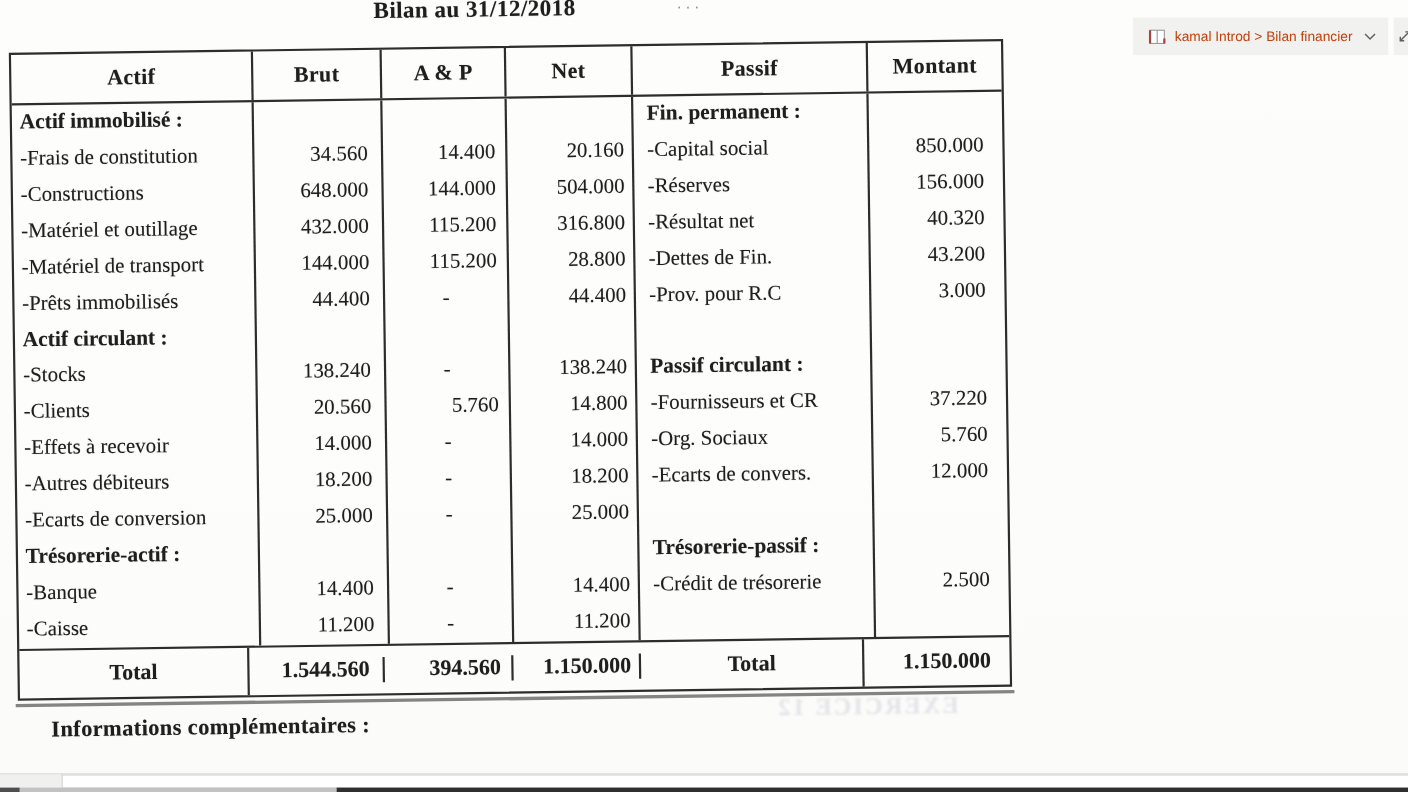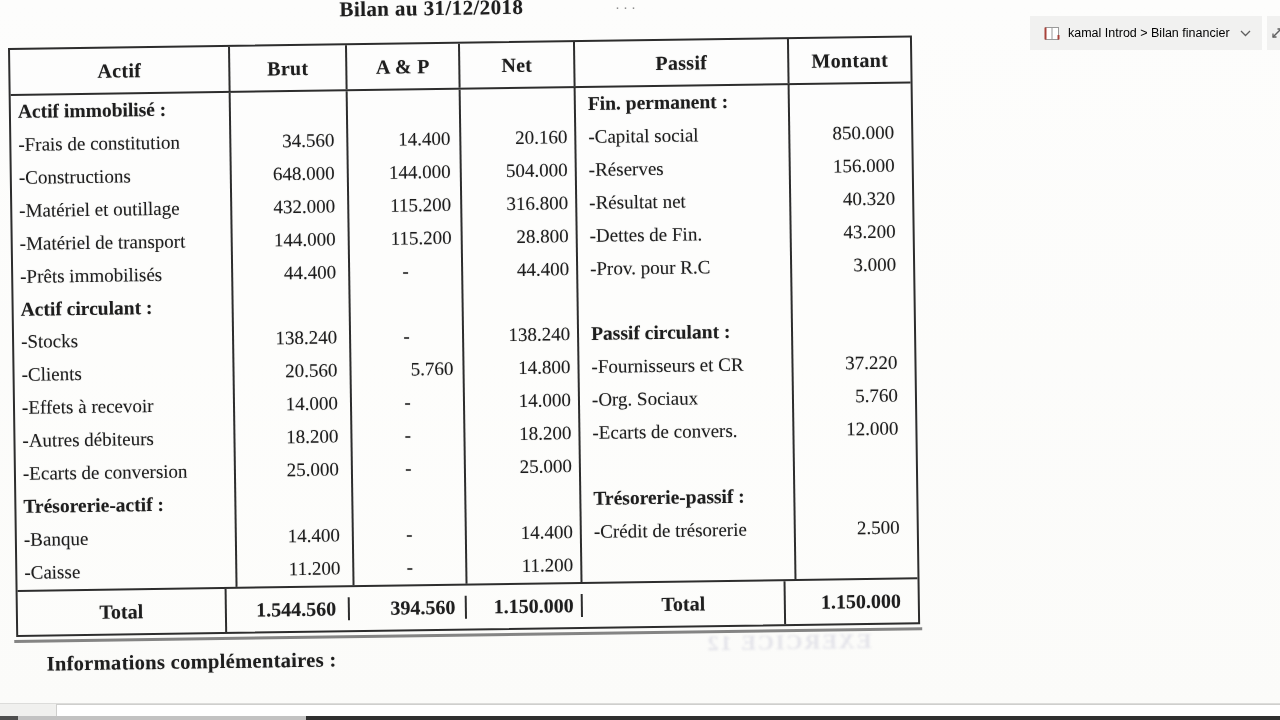--- a/index.html
+++ b/index.html
@@ -38,21 +38,21 @@
   #bleedthrough{position:absolute;left:595px;top:592px;width:260px;font-size:22px;
     font-weight:bold;color:#e3e3e9;transform:scaleX(-1);filter:blur(1px);
     letter-spacing:2px;text-shadow:none;}
   
   .ui{font-family:"Liberation Sans",sans-serif;text-shadow:none;}
   #more-dots{left:615px;top:-2px;color:#8f8f8f;font-size:15px;letter-spacing:3px;
     cursor:pointer;}
   #breadcrumb-bar{left:1030px;top:16px;width:232px;height:34px;background:#f1f1f0;
     display:flex;align-items:center;gap:8px;padding-left:14px;box-sizing:border-box;
     cursor:pointer;}
-  #breadcrumb-label{font-size:12.5px;color:#000000;white-space:nowrap;}
+  #breadcrumb-label{font-size:12.5px;color:#c2410c;white-space:nowrap;}
   #topbar-ext{left:1267px;top:16px;width:13px;height:34px;background:#f1f1f0;
     overflow:hidden;display:flex;align-items:center;}
   #bottom-strip{left:0;top:703px;width:1280px;height:14px;background:#f0f0ee;
     border-top:1px solid #dcdcda;box-sizing:border-box;}
   #bottom-scroll{left:56px;top:704px;width:1224px;height:13px;background:#ffffff;
     border:1px solid #cfcfcd;border-right:none;box-sizing:border-box;}
   #progress-bar{left:0;top:716px;width:1280px;height:4px;display:flex;}
   #progress-start{width:18px;background:#4e4e4e;}
   #progress-played{width:288px;background:#c2c2c2;}
   #progress-rest{flex:1;background:#2f2f2f;}

